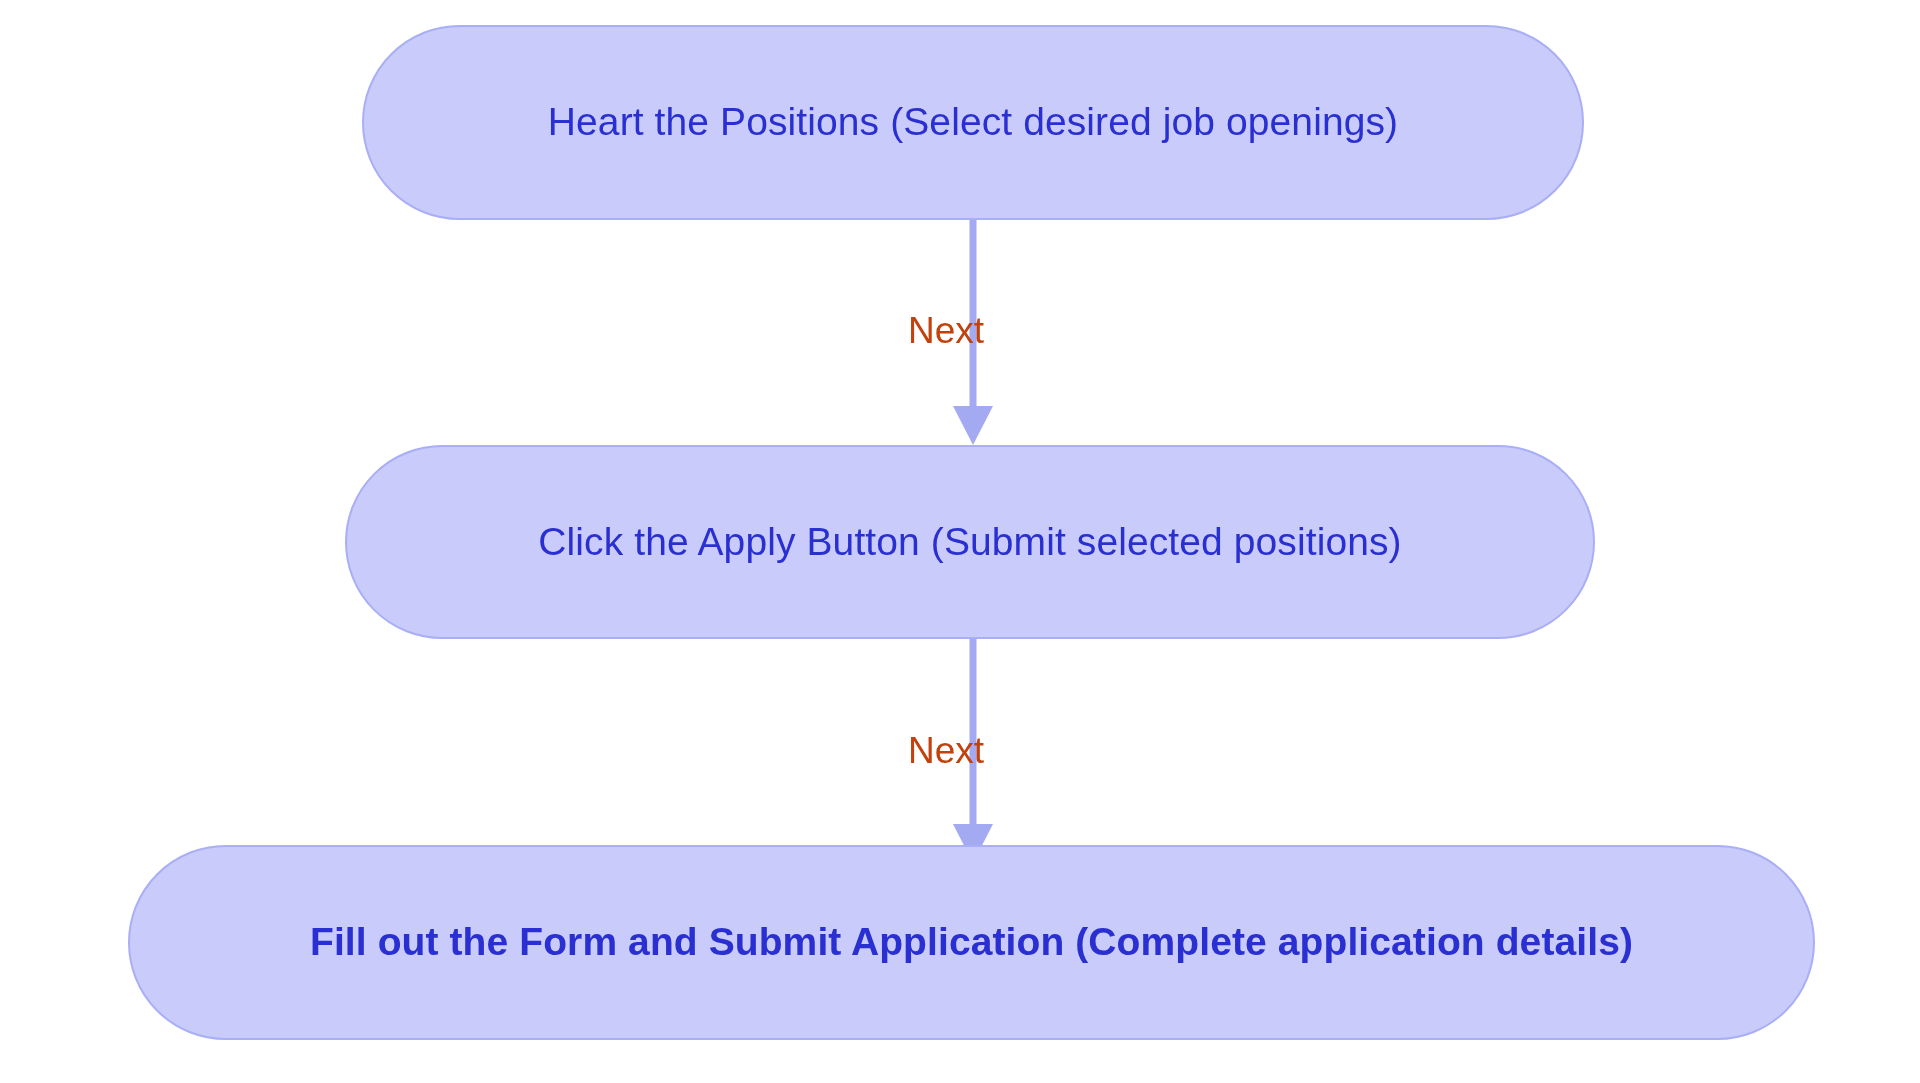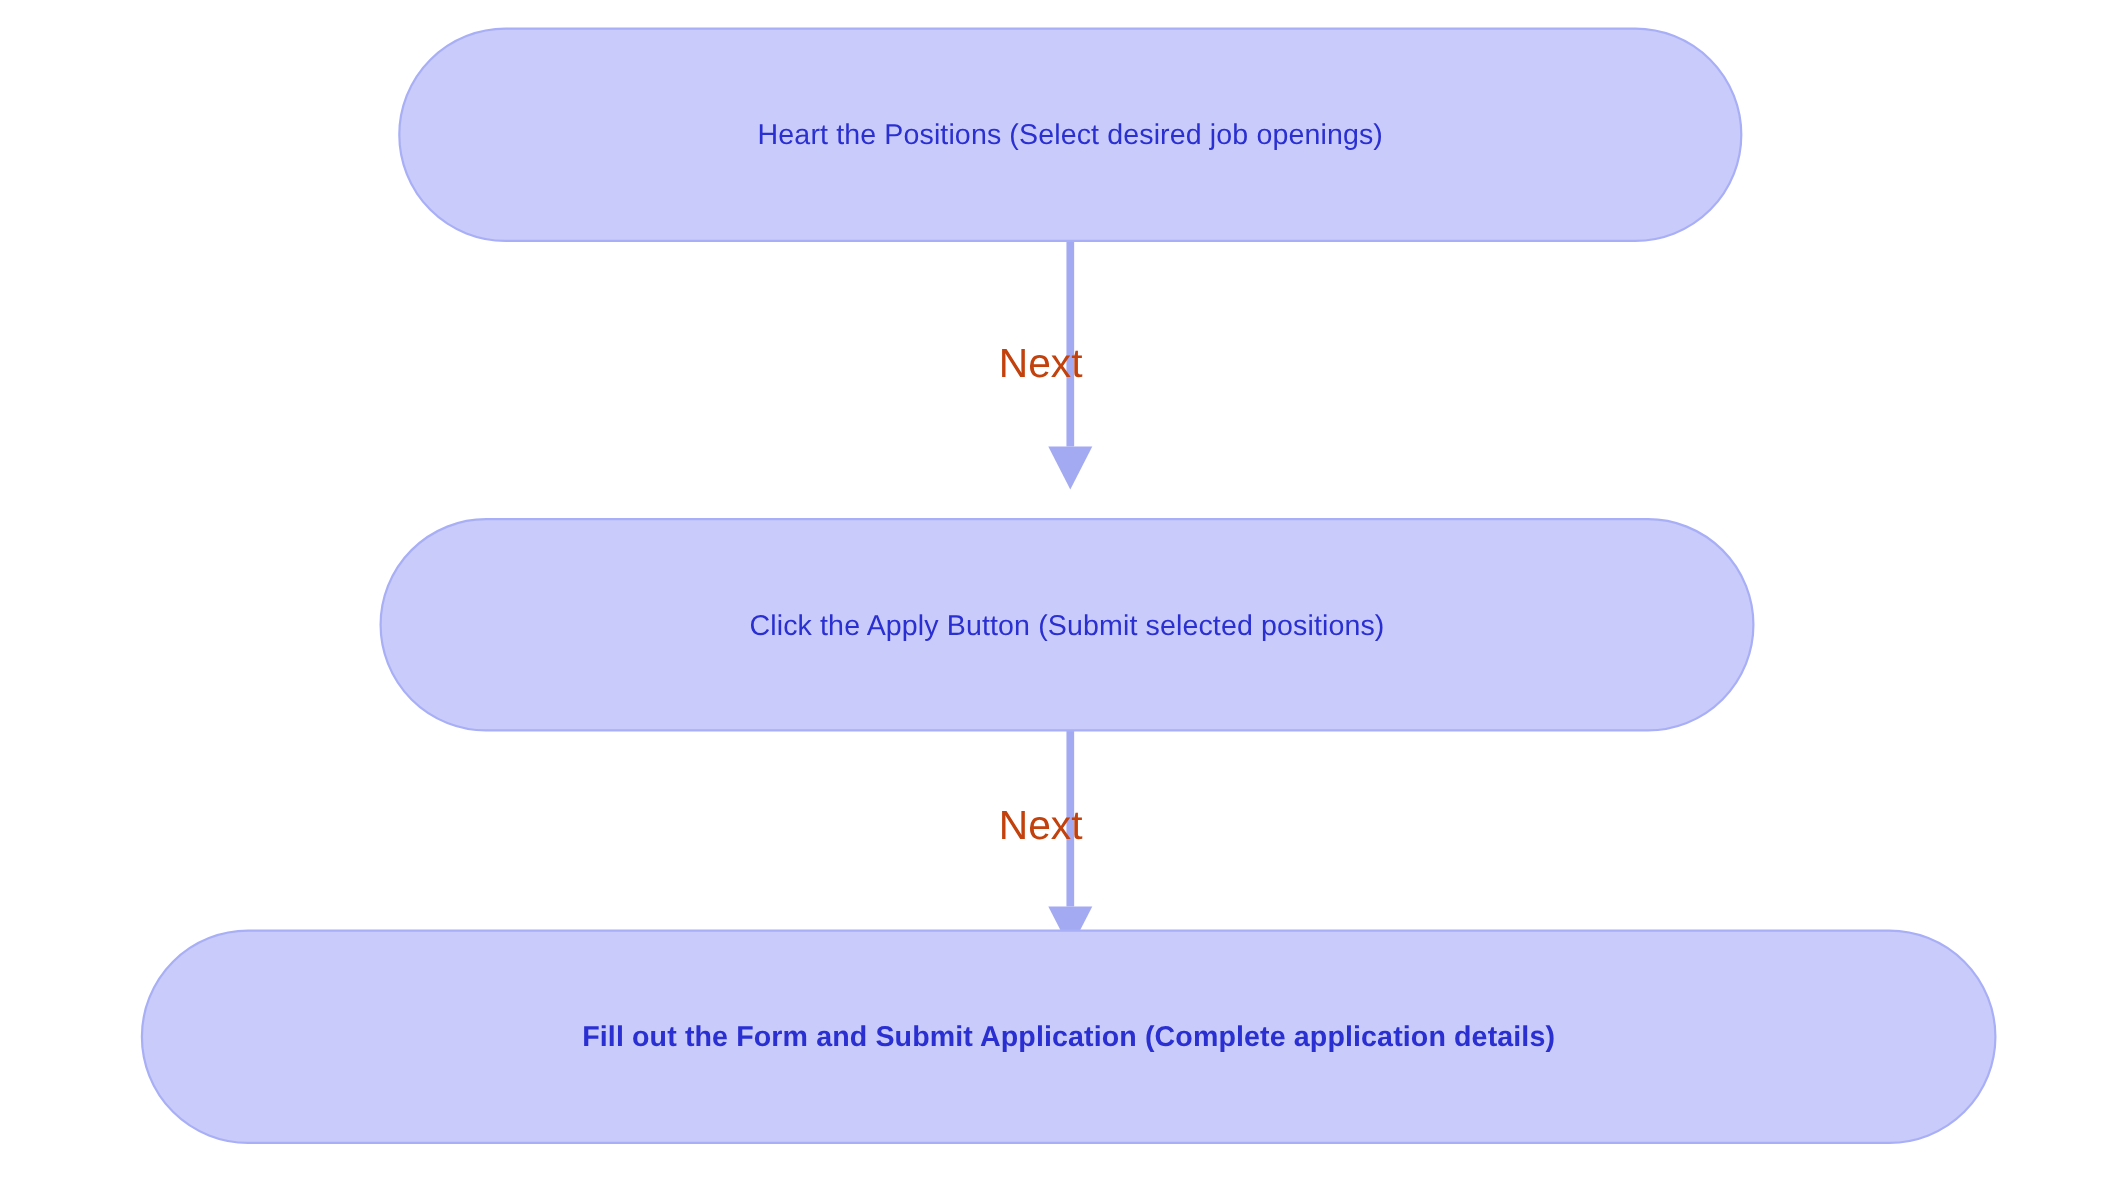--- a/index.html
+++ b/index.html
@@ -36,36 +36,35 @@
     color: #2a2fd1;
     font-family: "Liberation Sans", sans-serif;
     font-weight: 400;
     letter-spacing: 0.1px;
     white-space: nowrap;
   }
 
   .node-label {
     color: #2a2fd1;
     line-height: 1.1;
-    font-size: 26px;
+    font-size: 39px;
   }
 
   #node-heart-positions {
     left: 362px;
     top: 25px;
     width: 1222px;
     height: 195px;
   }
 
   #node-apply-button {
     left: 345px;
     top: 445px;
     width: 1250px;
     height: 194px;
-    margin-top: 26px;
   }
 
   #node-fill-form {
     left: 128px;
     top: 845px;
     width: 1687px;
     height: 195px;
     font-weight: bold;
   }
 

